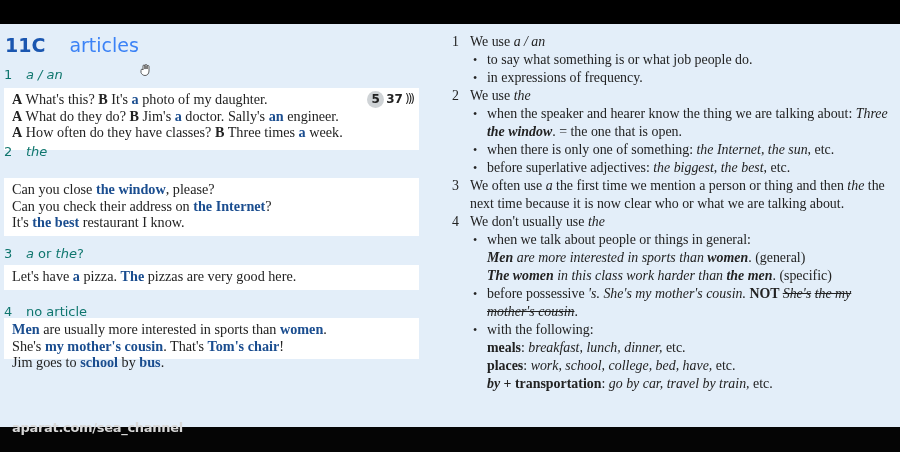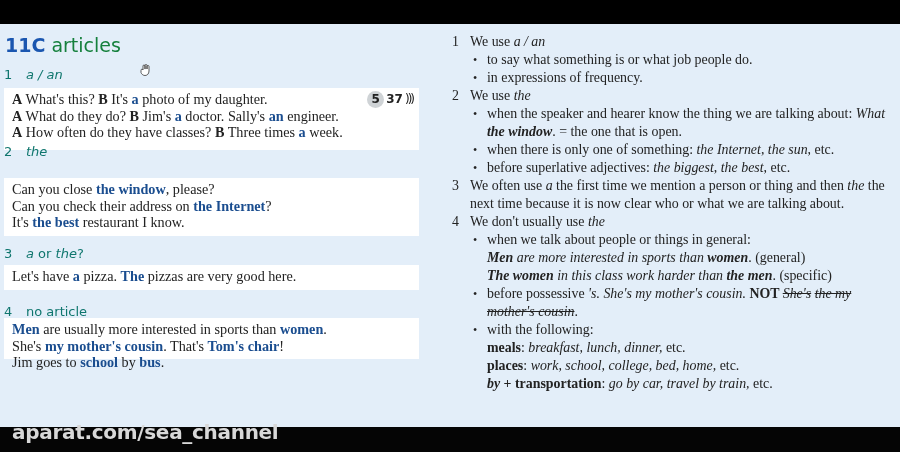--- a/index.html
+++ b/index.html
@@ -1,25 +1,25 @@
 <!DOCTYPE html>
 <html><head>
   <meta charset="utf-8">
   <style>
     * { margin: 0; padding: 0; box-sizing: border-box; }
     html, body { width: 900px; height: 452px; overflow: hidden; background: #000; }
     body { position: relative; font-family: "Liberation Serif", serif; }
     .top-bar { position: absolute; left: 0; top: 0; width: 900px; height: 24px; background: #000; }
     .page { position: absolute; left: 0; top: 24px; width: 900px; height: 403px; background: #e3eef9; }
     .bottom-bar { position: absolute; left: 0; top: 427px; width: 900px; height: 25px; background: #050505; }
-    .watermark { position: absolute; left: 12px; top: 420px; font-family: "DejaVu Sans", sans-serif; font-weight: bold; font-size: 20px; color: #d8d8d8; letter-spacing: -0.3px; }
+    .watermark { position: absolute; left: 12px; top: 420px; font-family: "DejaVu Sans", sans-serif; font-weight: bold; font-size: 13px; color: #d8d8d8; letter-spacing: -0.3px; }
 
     .title { position: absolute; left: 5px; top: 34px; font-family: "DejaVu Sans", sans-serif; font-size: 19px; color: #1b4f9c; }
     .title .code { font-weight: bold; color: #1a56b0; }
-    .title .word { margin-left: 6px; font-weight: normal; color: #15803d; }
+    .title .word { margin-left: 24px; font-weight: normal; color: #3b82f6; }
 
     .sec-head { position: absolute; left: 4px; font-family: "DejaVu Sans", sans-serif; font-size: 13px; color: #0f766e; }
     .sec-head .num { display: inline-block; width: 22px; }
     .sec-head .it { font-style: italic; }
 
     .box { position: absolute; left: 4px; width: 415px; background: #fff; padding: 3px 8px; font-size: 14.2px; line-height: 16.7px; color: #222; }
     .hl { color: #1a4d8f; font-weight: bold; }
     .bA { font-weight: bold; }
     .audio { position: absolute; right: 6px; top: 3px; font-family: "DejaVu Sans", sans-serif; font-size: 12px; font-weight: bold; color: #222; display: flex; align-items: center; gap: 2px; }
     .audio .disc { width: 17px; height: 17px; border-radius: 50%; background: #cfd3d6; display: inline-flex; align-items: center; justify-content: center; font-size: 12px; }
@@ -104,21 +104,21 @@
   <ul class="bullets">
     <li>to say what something is or what job people do.</li>
     <li>in expressions of frequency.</li>
   </ul>
 
   <div class="note">
     <span class="n">2</span>
     <div class="body"><span>We use </span><span class="it">the</span></div>
   </div>
   <ul class="bullets">
-    <li><span>when the speaker and hearer know the thing we are talking about: </span><span class="it">What </span><span class="bi">the window</span><span>. = the one that is open.</span></li>
+    <li><span>when the speaker and hearer know the thing we are talking about: </span><span class="it">Three </span><span class="bi">the window</span><span>. = the one that is open.</span></li>
     <li><span>when there is only one of something: </span><span class="it">the Internet</span><span>, </span><span class="it">the sun</span><span>, etc.</span></li>
     <li><span>before superlative adjectives: </span><span class="it">the biggest</span><span>, </span><span class="it">the best</span><span>, etc.</span></li>
   </ul>
 
   <div class="note">
     <span class="n">3</span>
     <div class="body"><span>We often use </span><span class="it">a</span><span> the first time we mention a person or thing and then </span><span class="it">the</span><span> the next time because it is now clear who or what we are talking about.</span></div>
   </div>
 
   <div class="note">
@@ -128,20 +128,20 @@
   <ul class="bullets">
     <li>
       <span>when we talk about people or things in general:</span>
       <span class="sub"><span class="bi">Men</span><span class="it"> are more interested in sports than </span><span class="bi">women</span><span>. (general)</span></span>
       <span class="sub"><span class="bi">The women</span><span class="it"> in this class work harder than </span><span class="bi">the men</span><span>. (specific)</span></span>
     </li>
     <li><span>before possessive </span><span class="it">'s. She's my mother's cousin.</span><span class="b"> NOT </span><span class="strike">She's</span> <span class="strike">the my mother's cousin</span><span>.</span></li>
     <li>
       <span>with the following:</span>
       <span class="sub"><span class="b">meals</span>: <span class="it">breakfast, lunch, dinner,</span><span> etc.</span></span>
-      <span class="sub"><span class="b">places</span>: <span class="it">work, school, college, bed, home,</span><span> etc.</span></span>
+      <span class="sub"><span class="b">places</span>: <span class="it">work, school, college, bed, have,</span><span> etc.</span></span>
       <span class="sub"><span class="bi">by</span><span class="b"> + transportation</span>: <span class="it">go by car, travel by train,</span><span> etc.</span></span>
     </li>
   </ul>
 </div>
 
 <div class="bottom-bar"></div>
 <div class="watermark">aparat.com/sea_channel</div>
 
 </body></html>

